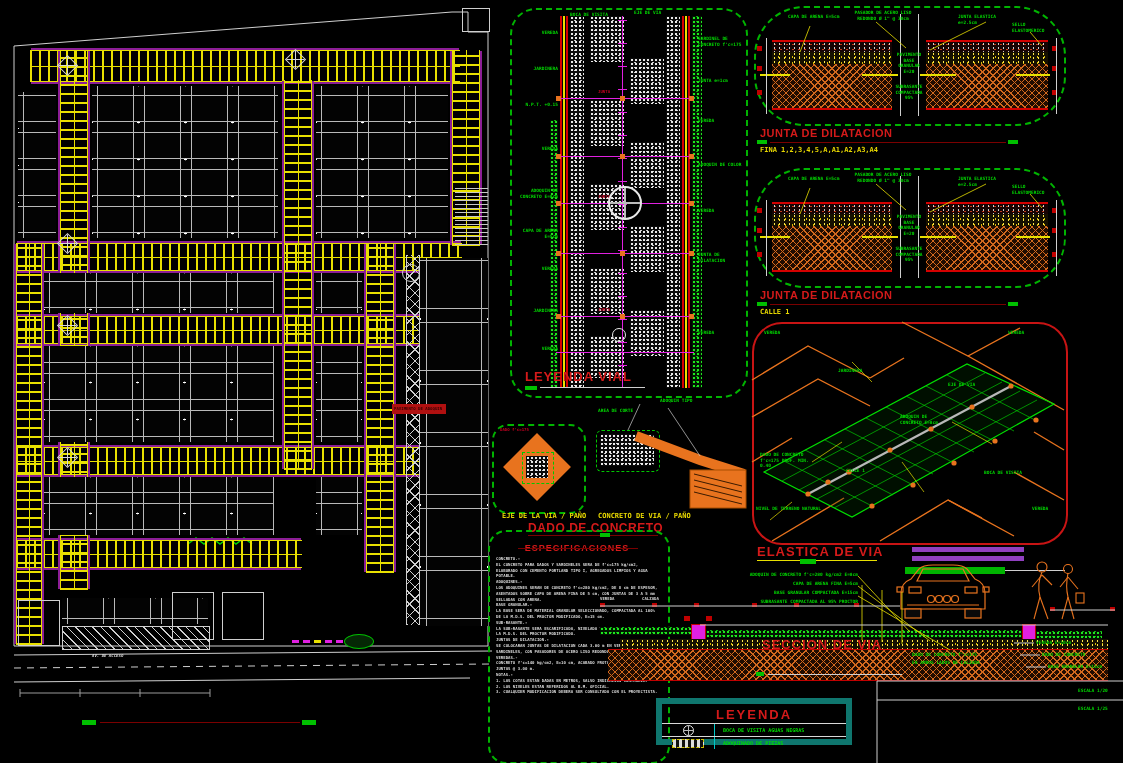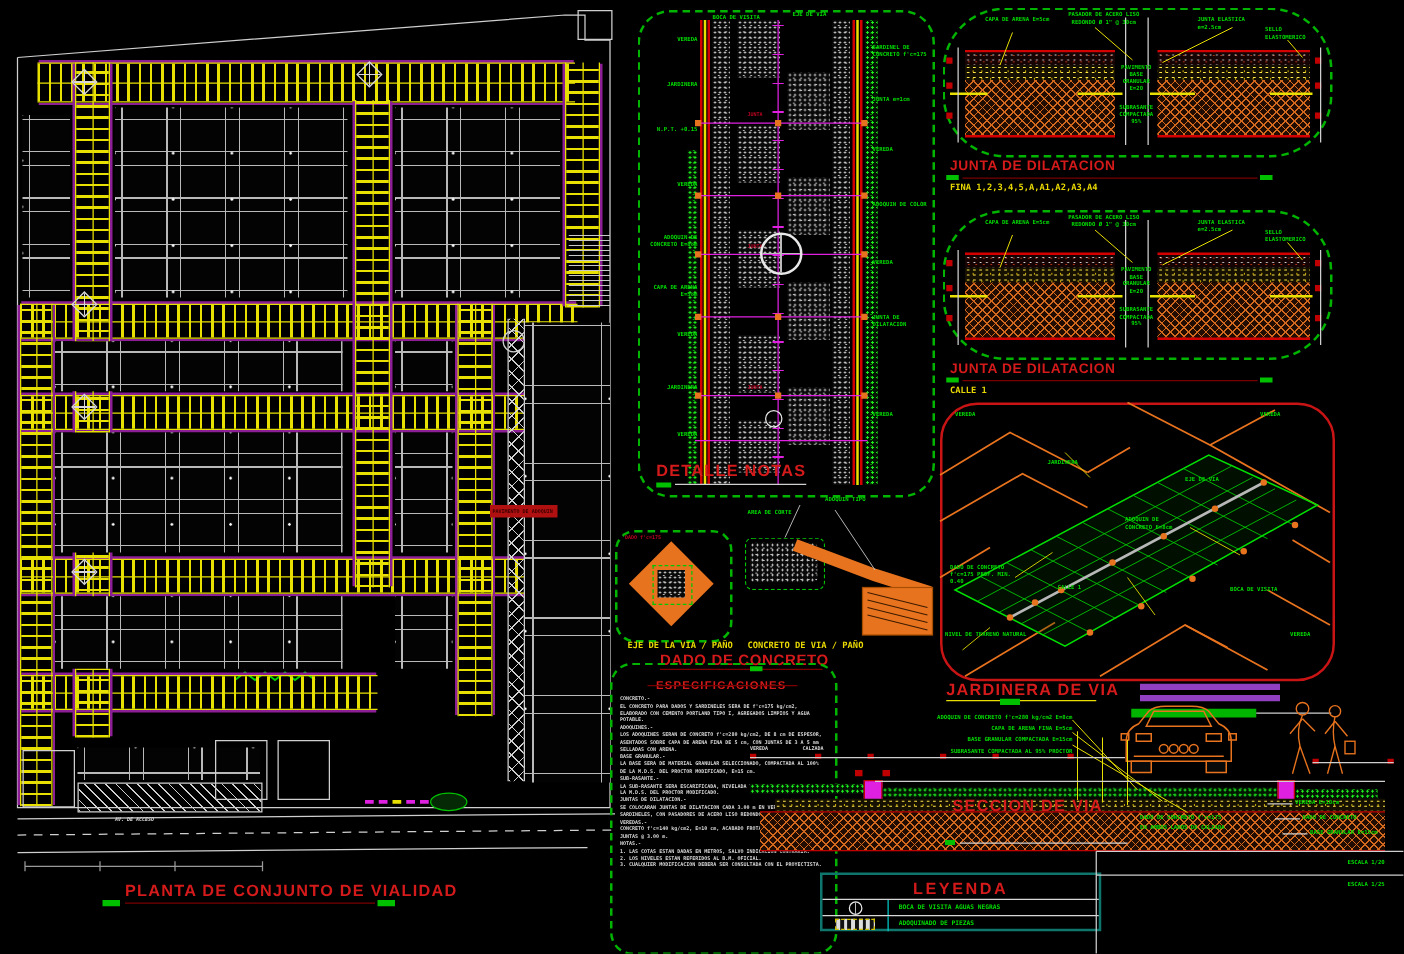--- a/index.html
+++ b/index.html
@@ -117,21 +117,20 @@
       <i style="width:7px;height:3px;background:#e020e0"></i>
       <i style="width:7px;height:3px;background:#e020e0"></i>
   </div>
   <div class="abs" style="left:344px;top:634px;width:28px;height:13px;border:1px solid #00c000;border-radius:50%;background:#052805"></div>
   <div class="abs tw" style="left:92px;top:653px;font-style:italic">AV. DE ACCESO</div>
 
   <div class="abs" style="left:392px;top:404px;width:54px;height:10px;background:#b01010;overflow:hidden">
     <span style="color:#3a0000;font:700 4px/10px 'DejaVu Sans Mono',monospace;padding-left:2px;display:block;white-space:nowrap">PAVIMENTO DE ADOQUIN</span>
   </div>
 
-  <div class="abs tr" style="left:100px;top:706px">PLANTA DE CONJUNTO DE VIALIDAD</div>
   <div class="abs gtick" style="left:82px;top:720px;width:14px;height:5px"></div>
   <div class="abs redline" style="left:100px;top:722px;width:200px;height:1px"></div>
   <div class="abs gtick" style="left:302px;top:720px;width:14px;height:5px"></div>
 
   <div class="abs gd" style="left:510px;top:8px;width:234px;height:386px"></div>
 
   <div class="abs" style="left:560px;top:16px;width:2px;height:372px;background:#d40000"></div>
   <div class="abs" style="left:563px;top:16px;width:2px;height:372px;background:#e8e000"></div>
   <div class="abs" style="left:566px;top:16px;width:2px;height:372px;background:#d40000"></div>
   <div class="abs stipw" style="left:570px;top:16px;width:14px;height:372px"></div>
@@ -192,21 +191,21 @@
   <div class="abs tg" style="left:698px;top:36px;width:44px">SARDINEL DE CONCRETO f'c=175</div>
   <div class="abs tg" style="left:698px;top:78px;width:44px">JUNTA e=1cm</div>
   <div class="abs tg" style="left:698px;top:118px;width:44px">VEREDA</div>
   <div class="abs tg" style="left:698px;top:162px;width:44px">ADOQUIN DE COLOR</div>
   <div class="abs tg" style="left:698px;top:208px;width:44px">VEREDA</div>
   <div class="abs tg" style="left:698px;top:252px;width:44px">JUNTA DE DILATACION</div>
   <div class="abs tg" style="left:698px;top:330px;width:44px">VEREDA</div>
   <div class="abs tg" style="left:570px;top:12px;width:56px">BOCA DE VISITA</div>
   <div class="abs tg" style="left:634px;top:10px;width:56px">EJE DE VIA</div>
 
-  <div class="abs tr" style="left:525px;top:370px">DETALLE NOTAS</div>
+  <div class="abs tr" style="left:525px;top:370px">LEYENDA VIAL</div>
   <div class="abs gtick" style="left:525px;top:386px;width:12px;height:4px"></div>
   <div class="abs wline" style="left:540px;top:387px;width:105px;height:1px"></div>
 
   <div class="abs gd" style="left:754px;top:6px;width:308px;height:116px;border-radius:50px"></div>
   <div class="abs" style="left:772px;top:40px;width:120px;height:2px;background:#d40000"></div>
   <div class="abs stipd" style="left:772px;top:42px;width:120px;height:10px"></div>
   <div class="abs stipy" style="left:772px;top:52px;width:120px;height:12px"></div>
   <div class="abs xho" style="left:772px;top:64px;width:120px;height:44px"></div>
   <div class="abs" style="left:772px;top:108px;width:120px;height:2px;background:#d40000"></div>
   <div class="abs" style="left:926px;top:40px;width:122px;height:2px;background:#d40000"></div>
@@ -334,21 +333,21 @@
   <div class="abs tg" style="left:764px;top:330px;width:40px">VEREDA</div>
   <div class="abs tg" style="left:1008px;top:330px;width:40px">VEREDA</div>
   <div class="abs tg" style="left:838px;top:368px;width:44px">JARDINERA</div>
   <div class="abs tg" style="left:900px;top:414px;width:48px">ADOQUIN DE CONCRETO E=8cm</div>
   <div class="abs tg" style="left:948px;top:382px;width:42px">EJE DE VIA</div>
   <div class="abs tg" style="left:846px;top:468px;width:40px">CALLE 1</div>
   <div class="abs tg" style="left:760px;top:452px;width:60px">DADO DE CONCRETO f'c=175 PROF. MIN. 0.40</div>
   <div class="abs tg" style="left:984px;top:470px;width:44px">BOCA DE VISITA</div>
   <div class="abs tg" style="left:756px;top:506px;width:70px">NIVEL DE TERRENO NATURAL</div>
   <div class="abs tg" style="left:1032px;top:506px;width:40px">VEREDA</div>
-  <div class="abs tr" style="left:757px;top:545px">JARDINERA DE VIA</div>
+  <div class="abs tr" style="left:757px;top:545px">ELASTICA DE VIA</div>
   <div class="abs" style="left:757px;top:560px;width:120px;height:1px;background:#e8e000"></div>
   <div class="abs gtick" style="left:800px;top:559px;width:16px;height:5px"></div>
   <div class="abs" style="left:912px;top:547px;width:112px;height:5px;background:#9040c0"></div>
   <div class="abs" style="left:912px;top:556px;width:112px;height:5px;background:#9040c0"></div>
   <div class="abs" style="left:905px;top:567px;width:100px;height:7px;background:#00b400"></div>
   <div class="abs wline" style="left:1005px;top:570px;width:60px;height:1px"></div>
 
   <div class="abs gd" style="left:492px;top:424px;width:90px;height:86px;border-radius:16px"></div>
   <div class="abs" style="left:513px;top:443px;width:48px;height:48px;background:#e8731e;transform:rotate(45deg)"></div>
   <div class="abs stipw" style="left:526px;top:456px;width:22px;height:22px"></div>
@@ -466,21 +465,21 @@
         <path d="M48,38 L42,60"></path>
         <path d="M48,38 L54,60"></path>
       <rect x="56" y="34" width="8" height="10"></rect>
     </g>
   </svg>
 
   <div class="abs tr" style="left:762px;top:638px">SECCION DE VIA</div>
   <div class="abs gtick" style="left:756px;top:672px;width:8px;height:4px"></div>
   <div class="abs wline" style="left:768px;top:674px;width:134px;height:1px"></div>
 
-  <div class="abs" style="left:656px;top:698px;width:225px;height:47px;border:2px solid #0f766e;box-sizing:border-box">
+  <div class="abs" style="left:656px;top:698px;width:196px;height:47px;border:6px solid #0f766e;box-sizing:border-box">
     <div style="height:19px;text-align:center;border-bottom:1px solid #d8d8d8">
       <span class="tr" style="font-size:13px;letter-spacing:2px;line-height:19px">LEYENDA</span>
     </div>
     <div style="height:12px;display:flex;align-items:center;border-bottom:1px solid #d8d8d8">
       <span style="width:52px;display:flex;justify-content:center">
         <i class="circle" style="width:9px;height:9px;display:block;border-width:1px"></i>
       </span>
       <span style="width:1px;height:12px;background:#00c8c8"></span>
       <span class="tg" style="padding-left:8px;font-size:5px">BOCA DE VISITA AGUAS NEGRAS</span>
     </div>

